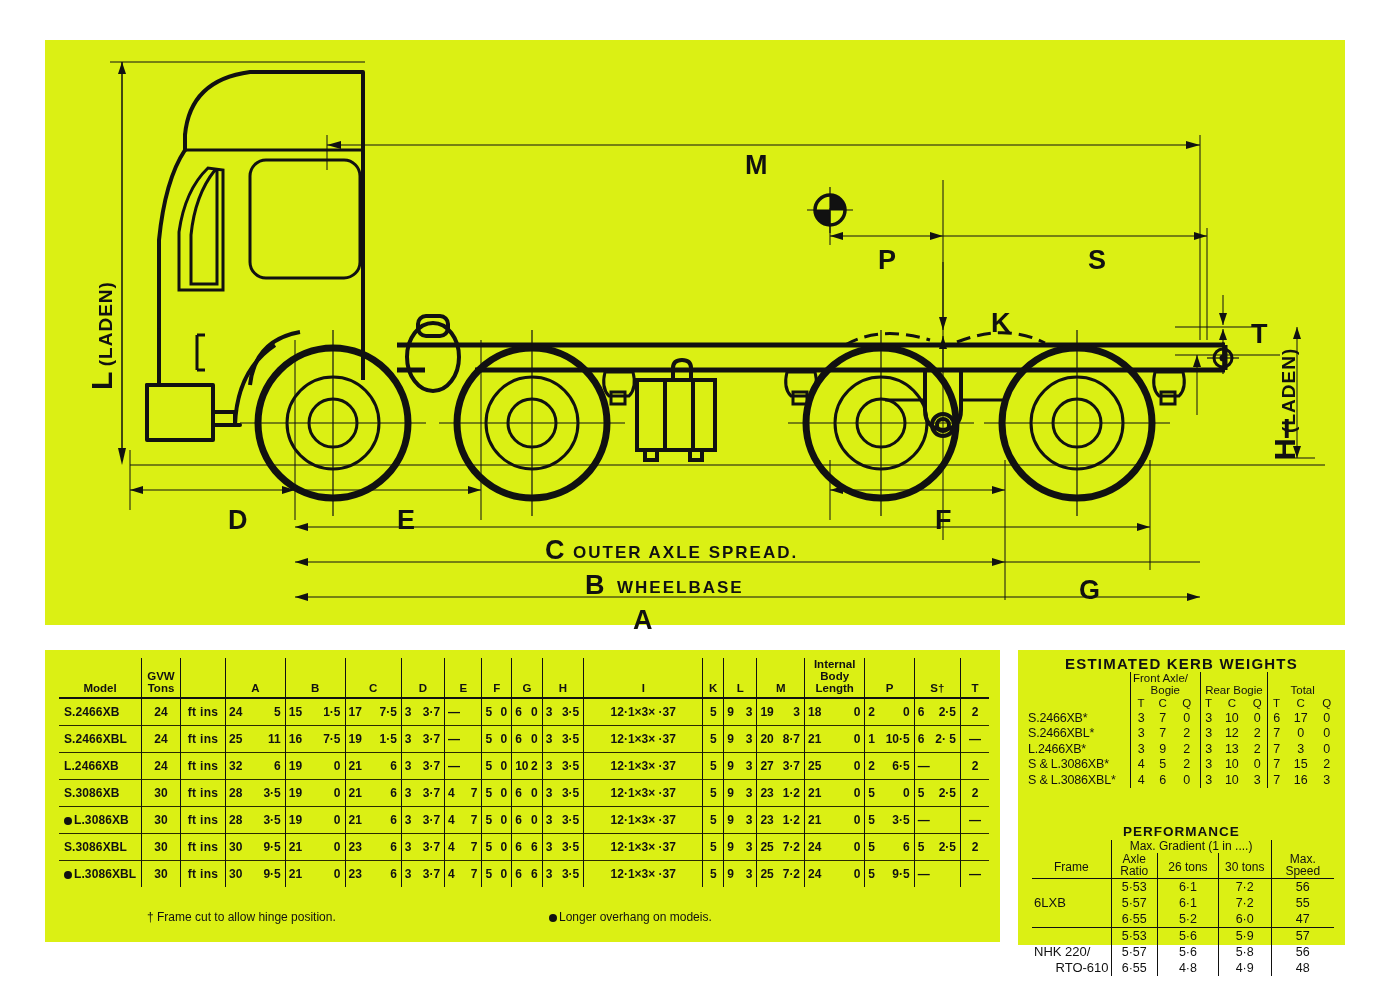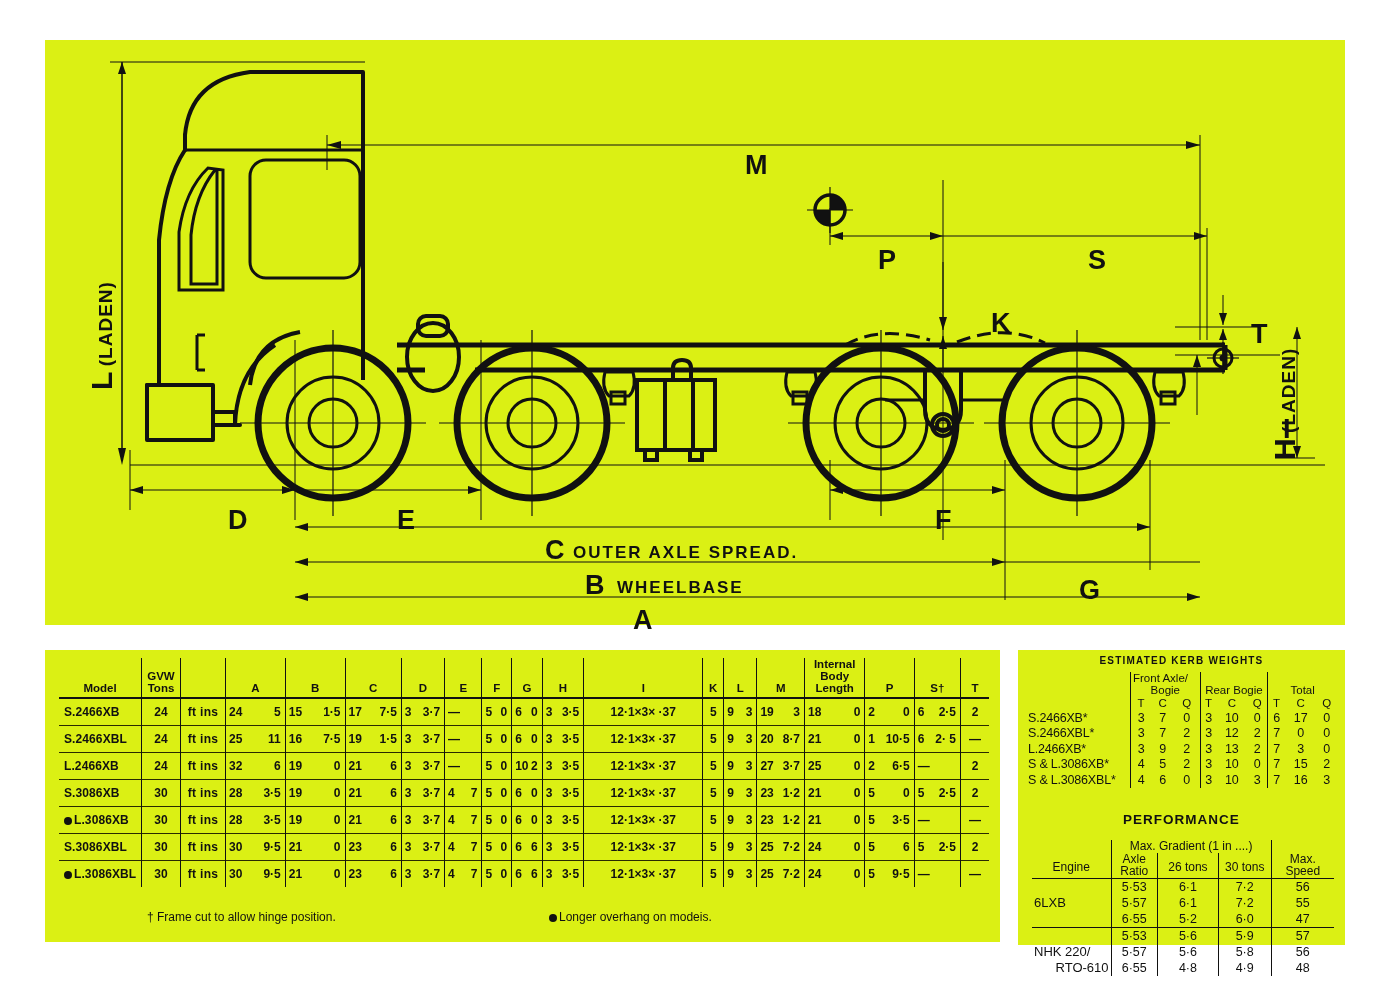--- a/index.html
+++ b/index.html
@@ -41,33 +41,33 @@
   .num-l{text-align:left !important;padding-left:3px !important;}
   .num-r{text-align:right !important;padding-right:4px !important;}
 
   #dims-foot{position:absolute;left:0;top:252px;width:100%;font-size:12px;
      font-weight:400;}
   #dims-foot .f1{position:absolute;left:88px;top:0;}
   #dims-foot .f2{position:absolute;left:490px;top:0;}
 
   
   #kerb-title{position:absolute;left:0;top:5px;width:100%;text-align:center;
-     font-size:10px;font-weight:700;letter-spacing:1.2px;}
+     font-size:15px;font-weight:700;letter-spacing:1.2px;}
   #kerb-wrap{position:absolute;left:8px;top:22px;width:311px;}
   #kerb-table{font-size:12px;width:100%;}
   #kerb-table th{font-weight:400;font-size:11.5px;text-align:center;line-height:1.05;}
   #kerb-table td{text-align:center;font-size:12.5px;height:15.5px;font-weight:400;}
   #kerb-table td.model{text-align:left;padding-left:2px;white-space:nowrap;letter-spacing:-.2px;}
   #kerb-table tr.subhdr td{font-size:11.5px;height:14px;}
   .kv{border-left:1.4px solid #111;}
   #kerb-note{position:absolute;left:6px;top:136px;width:316px;font-size:12px;
      line-height:1.12;font-weight:400;letter-spacing:-.2px;}
 
   
-  #perf-title{position:absolute;left:0;top:162px;width:100%;text-align:center;
+  #perf-title{position:absolute;left:0;top:174px;width:100%;text-align:center;
      font-size:13.5px;font-weight:700;letter-spacing:1px;}
   #perf-wrap{position:absolute;left:14px;top:190px;width:302px;}
   #perf-table{font-size:12px;width:100%;}
   #perf-table th{font-weight:400;font-size:12px;line-height:1.05;text-align:center;}
   #perf-table td{text-align:center;font-size:12.5px;height:16px;font-weight:400;}
   #perf-table td.eng{text-align:left;font-size:13px;padding-left:2px;white-space:nowrap;}
   #perf-table td.eng2{text-align:right;font-size:13px;padding-right:2px;white-space:nowrap;}
   .pv{border-left:1.4px solid #111;}
   .hrule{border-top:1.6px solid #111;}
 
@@ -695,21 +695,21 @@
 
   <div id="perf-wrap">
     <table class="grid" id="perf-table">
       <thead>
         <tr>
           <th style="width:78px"></th>
           <th class="pv" colspan="3" style="width:158px">Max. Gradient (1 in ....)</th>
           <th class="pv" style="width:62px"></th>
         </tr>
         <tr>
-          <th style="vertical-align:bottom;padding-bottom:4px;">Engine</th>
+          <th style="vertical-align:bottom;padding-bottom:4px;">Frame</th>
           <th class="pv" style="width:44px">
             <div>Axle</div>
               <div>Ratio</div>
           </th>
           <th class="pv" style="width:58px;vertical-align:bottom;padding-bottom:4px;">26 tons</th>
           <th class="pv" style="width:50px;vertical-align:bottom;padding-bottom:4px;">30 tons</th>
           <th class="pv">
             <div>Max.</div>
               <div>Speed</div>
           </th>

